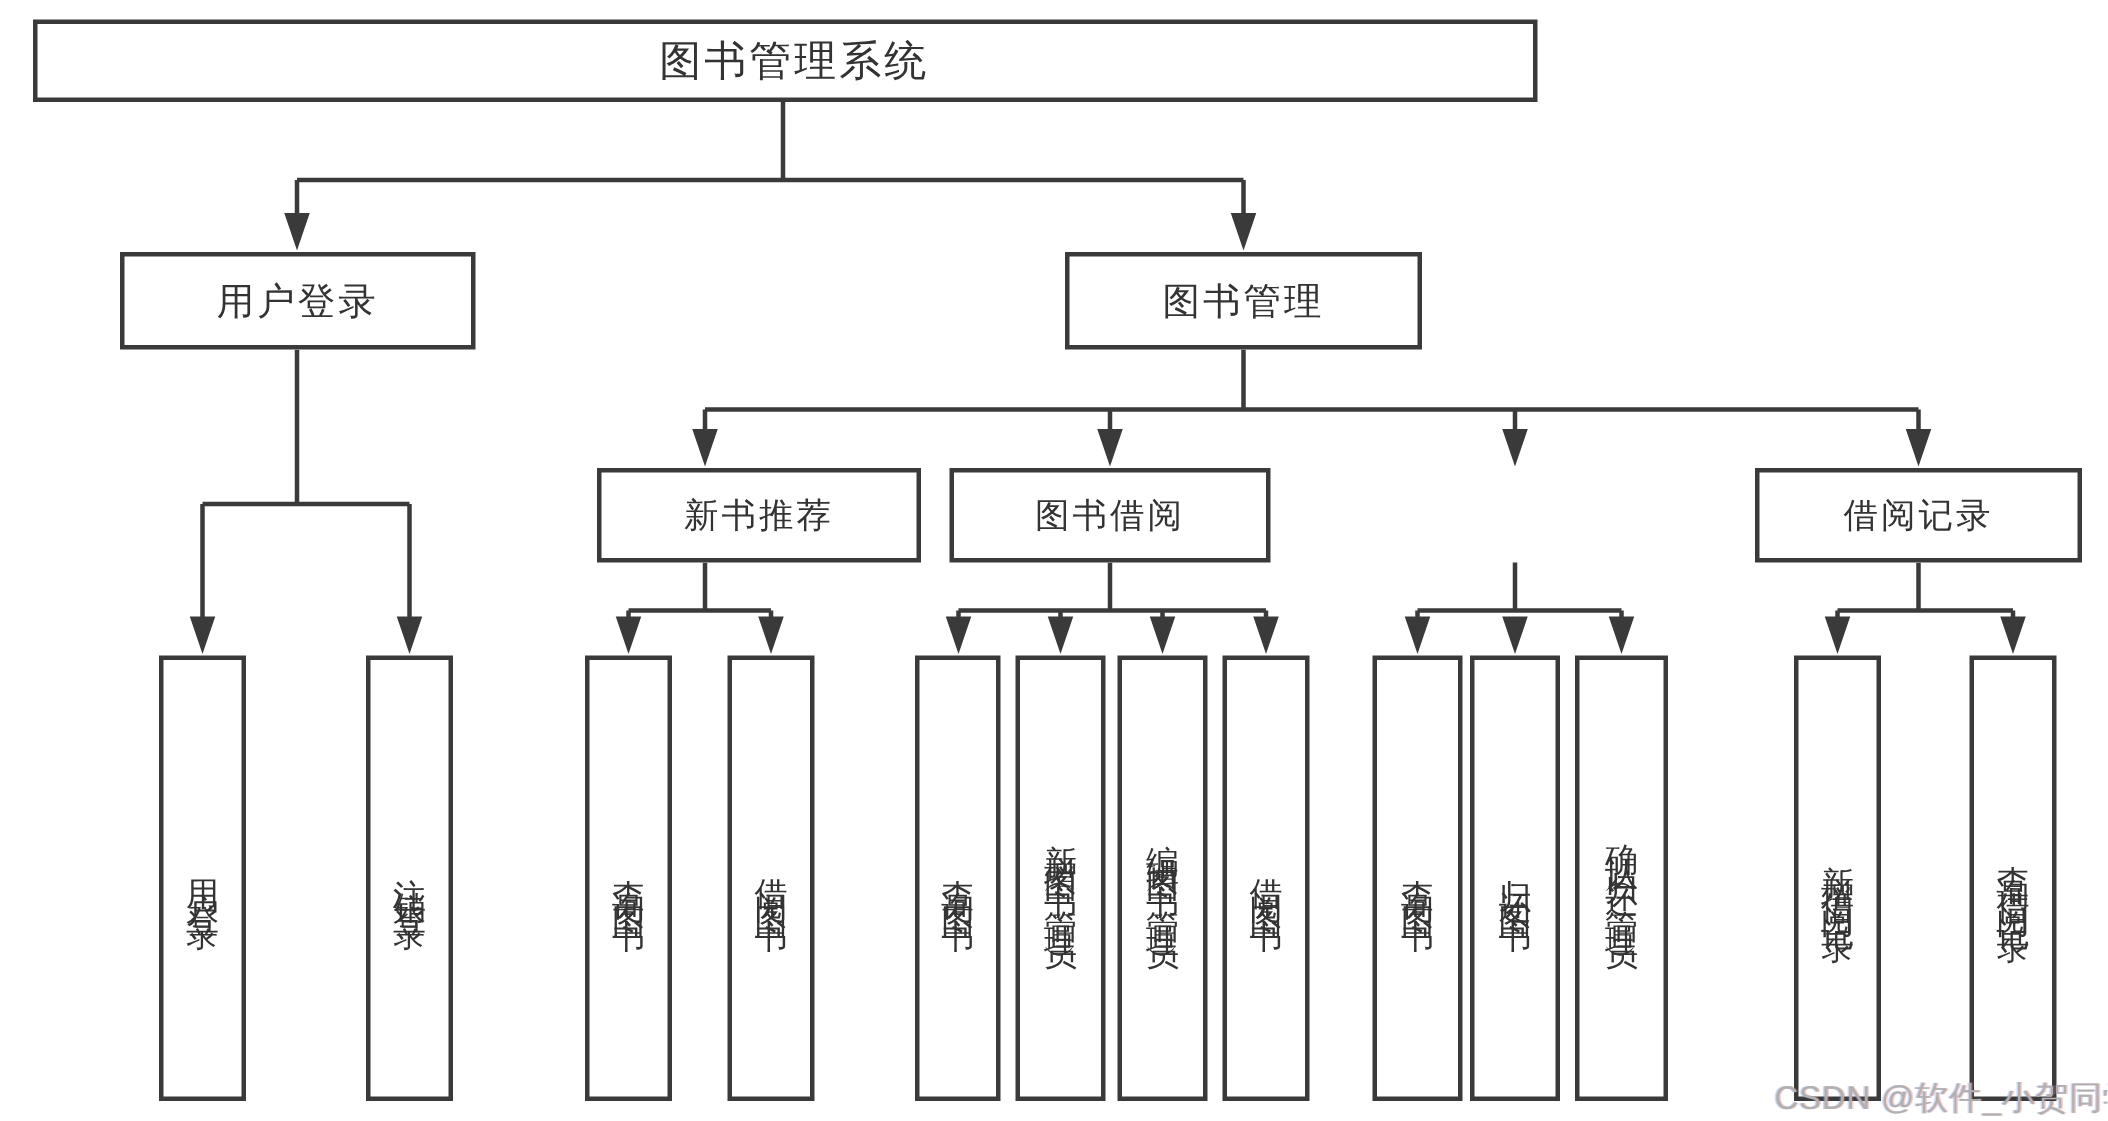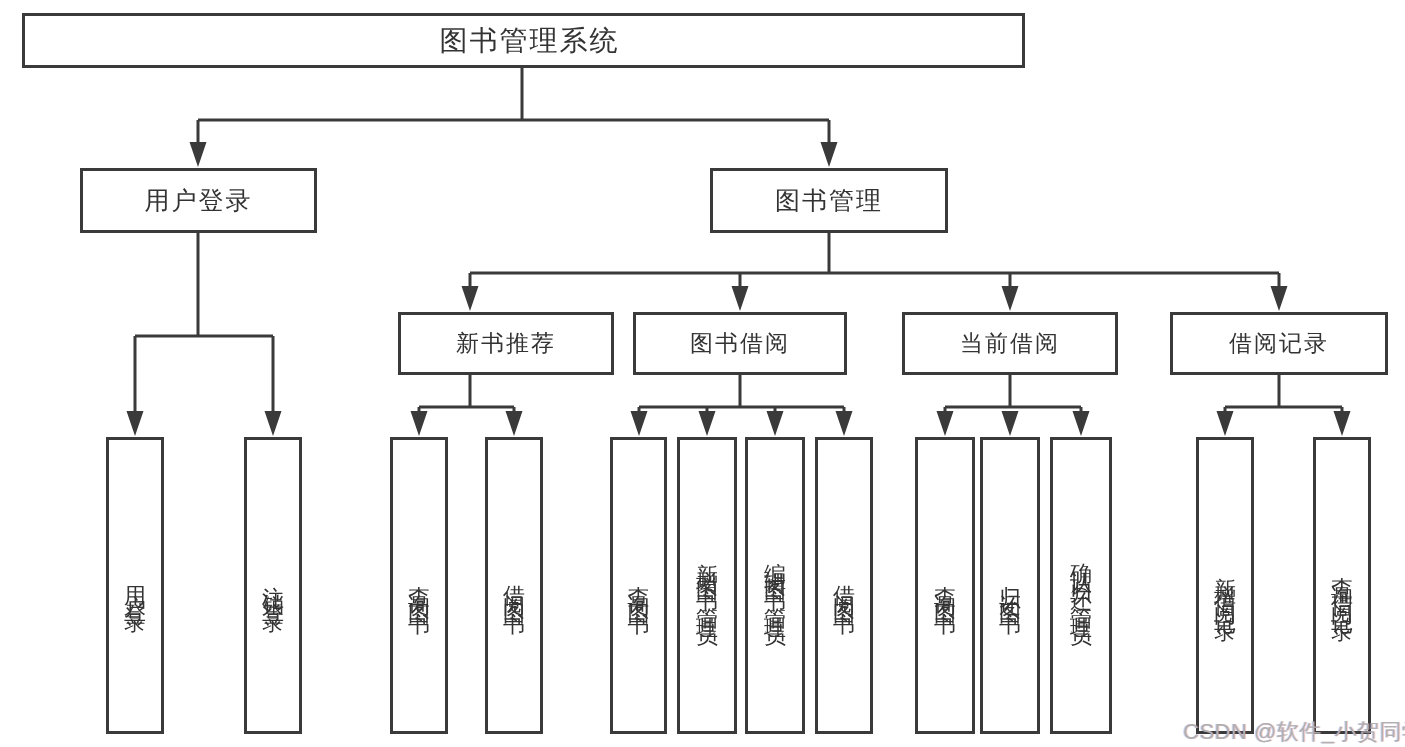--- a/index.html
+++ b/index.html
@@ -71,21 +71,20 @@
              M1216.5 411 L1233.5 411 L1225 436 Z  M1333.5 411 L1350.5 411 L1342 436 Z" fill="#3a3a3a" stroke="none"></path>
   </svg>
 
   <div class="box lvl1" style="left:22px;top:13px;width:1003px;height:55px;">图书管理系统</div>
 
   <div class="box lvl2" style="left:80px;top:168px;width:237px;height:65px;">用户登录</div>
   <div class="box lvl2" style="left:710px;top:168px;width:238px;height:65px;">图书管理</div>
 
   <div class="box lvl3" style="left:362px;top:312px;width:216px;height:63px;margin-left:36px;">新书推荐</div>
   <div class="box lvl3" style="left:633px;top:312px;width:214px;height:63px;">图书借阅</div>
-  <div class="box lvl3" style="left:902px;top:312px;width:216px;height:63px;">当前借阅</div>
   <div class="box lvl3" style="left:1170px;top:312px;width:218px;height:63px;">借阅记录</div>
 
   <div class="box vbox" style="left:106px;top:437px;width:58px;height:297px;">用户登录</div>
   <div class="box vbox" style="left:244px;top:437px;width:58px;height:297px;">注销登录</div>
 
   <div class="box vbox" style="left:390px;top:437px;width:58px;height:297px;">查询图书</div>
   <div class="box vbox" style="left:485px;top:437px;width:58px;height:297px;">借阅图书</div>
 
   <div class="box vbox" style="left:610px;top:437px;width:57px;height:297px;">查询图书</div>
   <div class="box vbox" style="left:677px;top:437px;width:60px;height:297px;">新增图书（管理员）</div>

